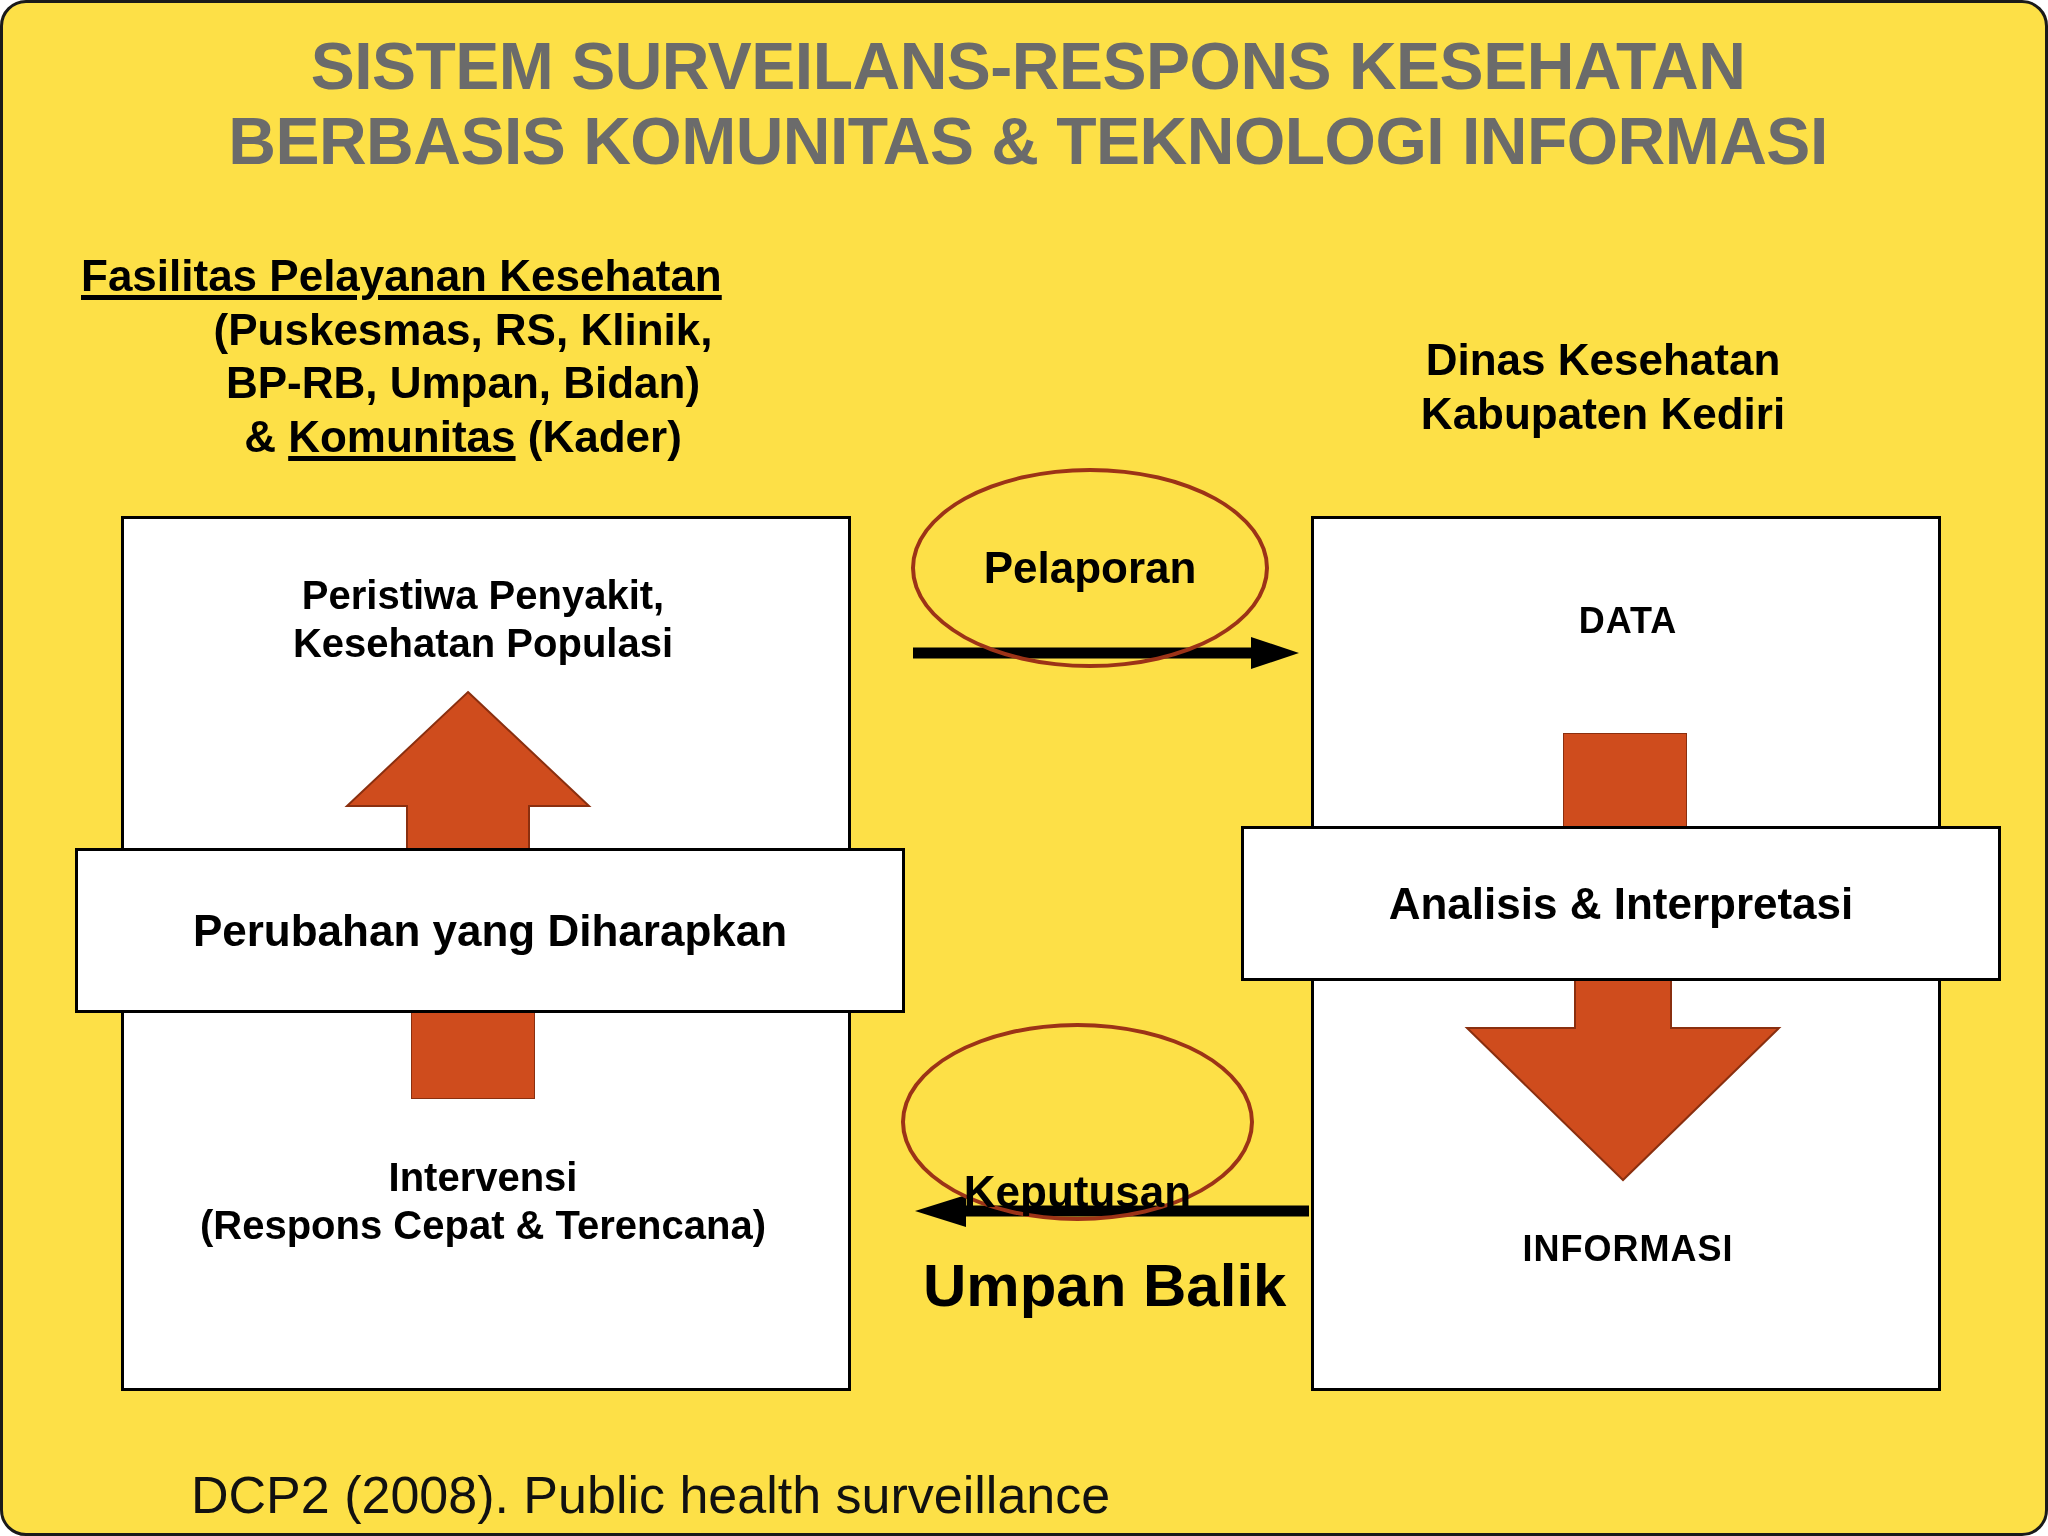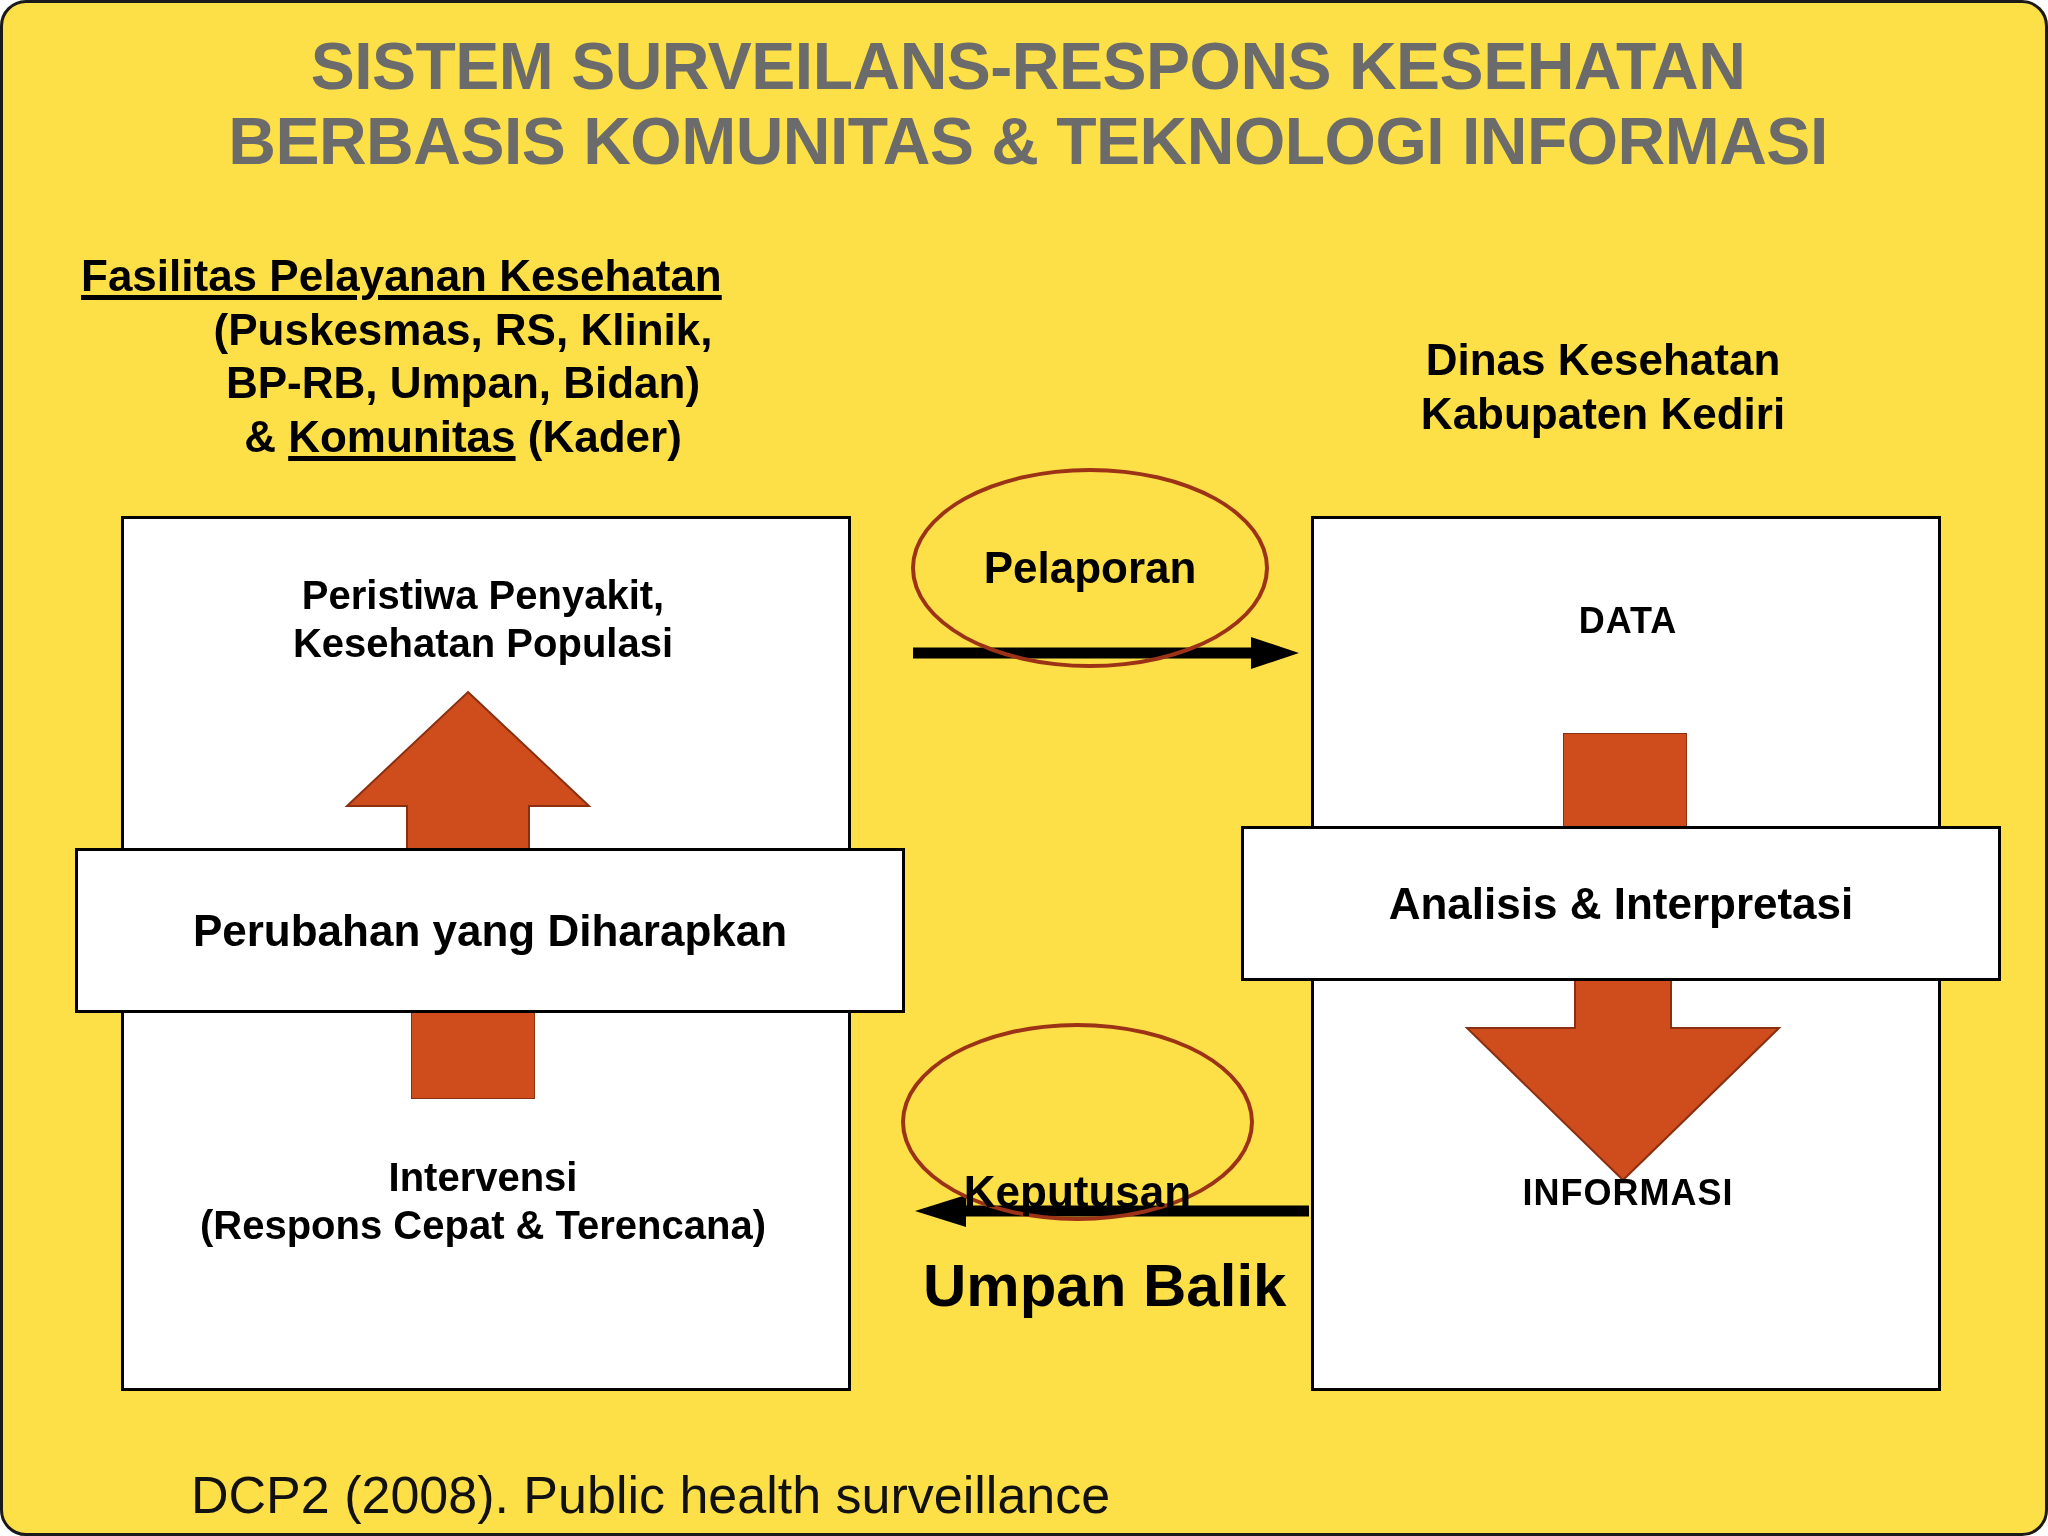--- a/index.html
+++ b/index.html
@@ -85,21 +85,21 @@
   #peristiwa {
     left: 150px; top: 568px; width: 660px;
     font-size: 40px;
   }
   #peristiwa span { display:block; }
   #data-label {
     left: 1340px; top: 596px; width: 570px;
     font-size: 36px; letter-spacing: 1px;
   }
   #informasi-label {
-    left: 1340px; top: 1168px; width: 570px;
+    left: 1340px; top: 1224px; width: 570px;
     font-size: 36px; letter-spacing: 1px;
   }
   #intervensi {
     left: 130px; top: 1150px; width: 700px;
     font-size: 40px;
   }
   #intervensi span { display:block; }
 
   
   .bar-box {

